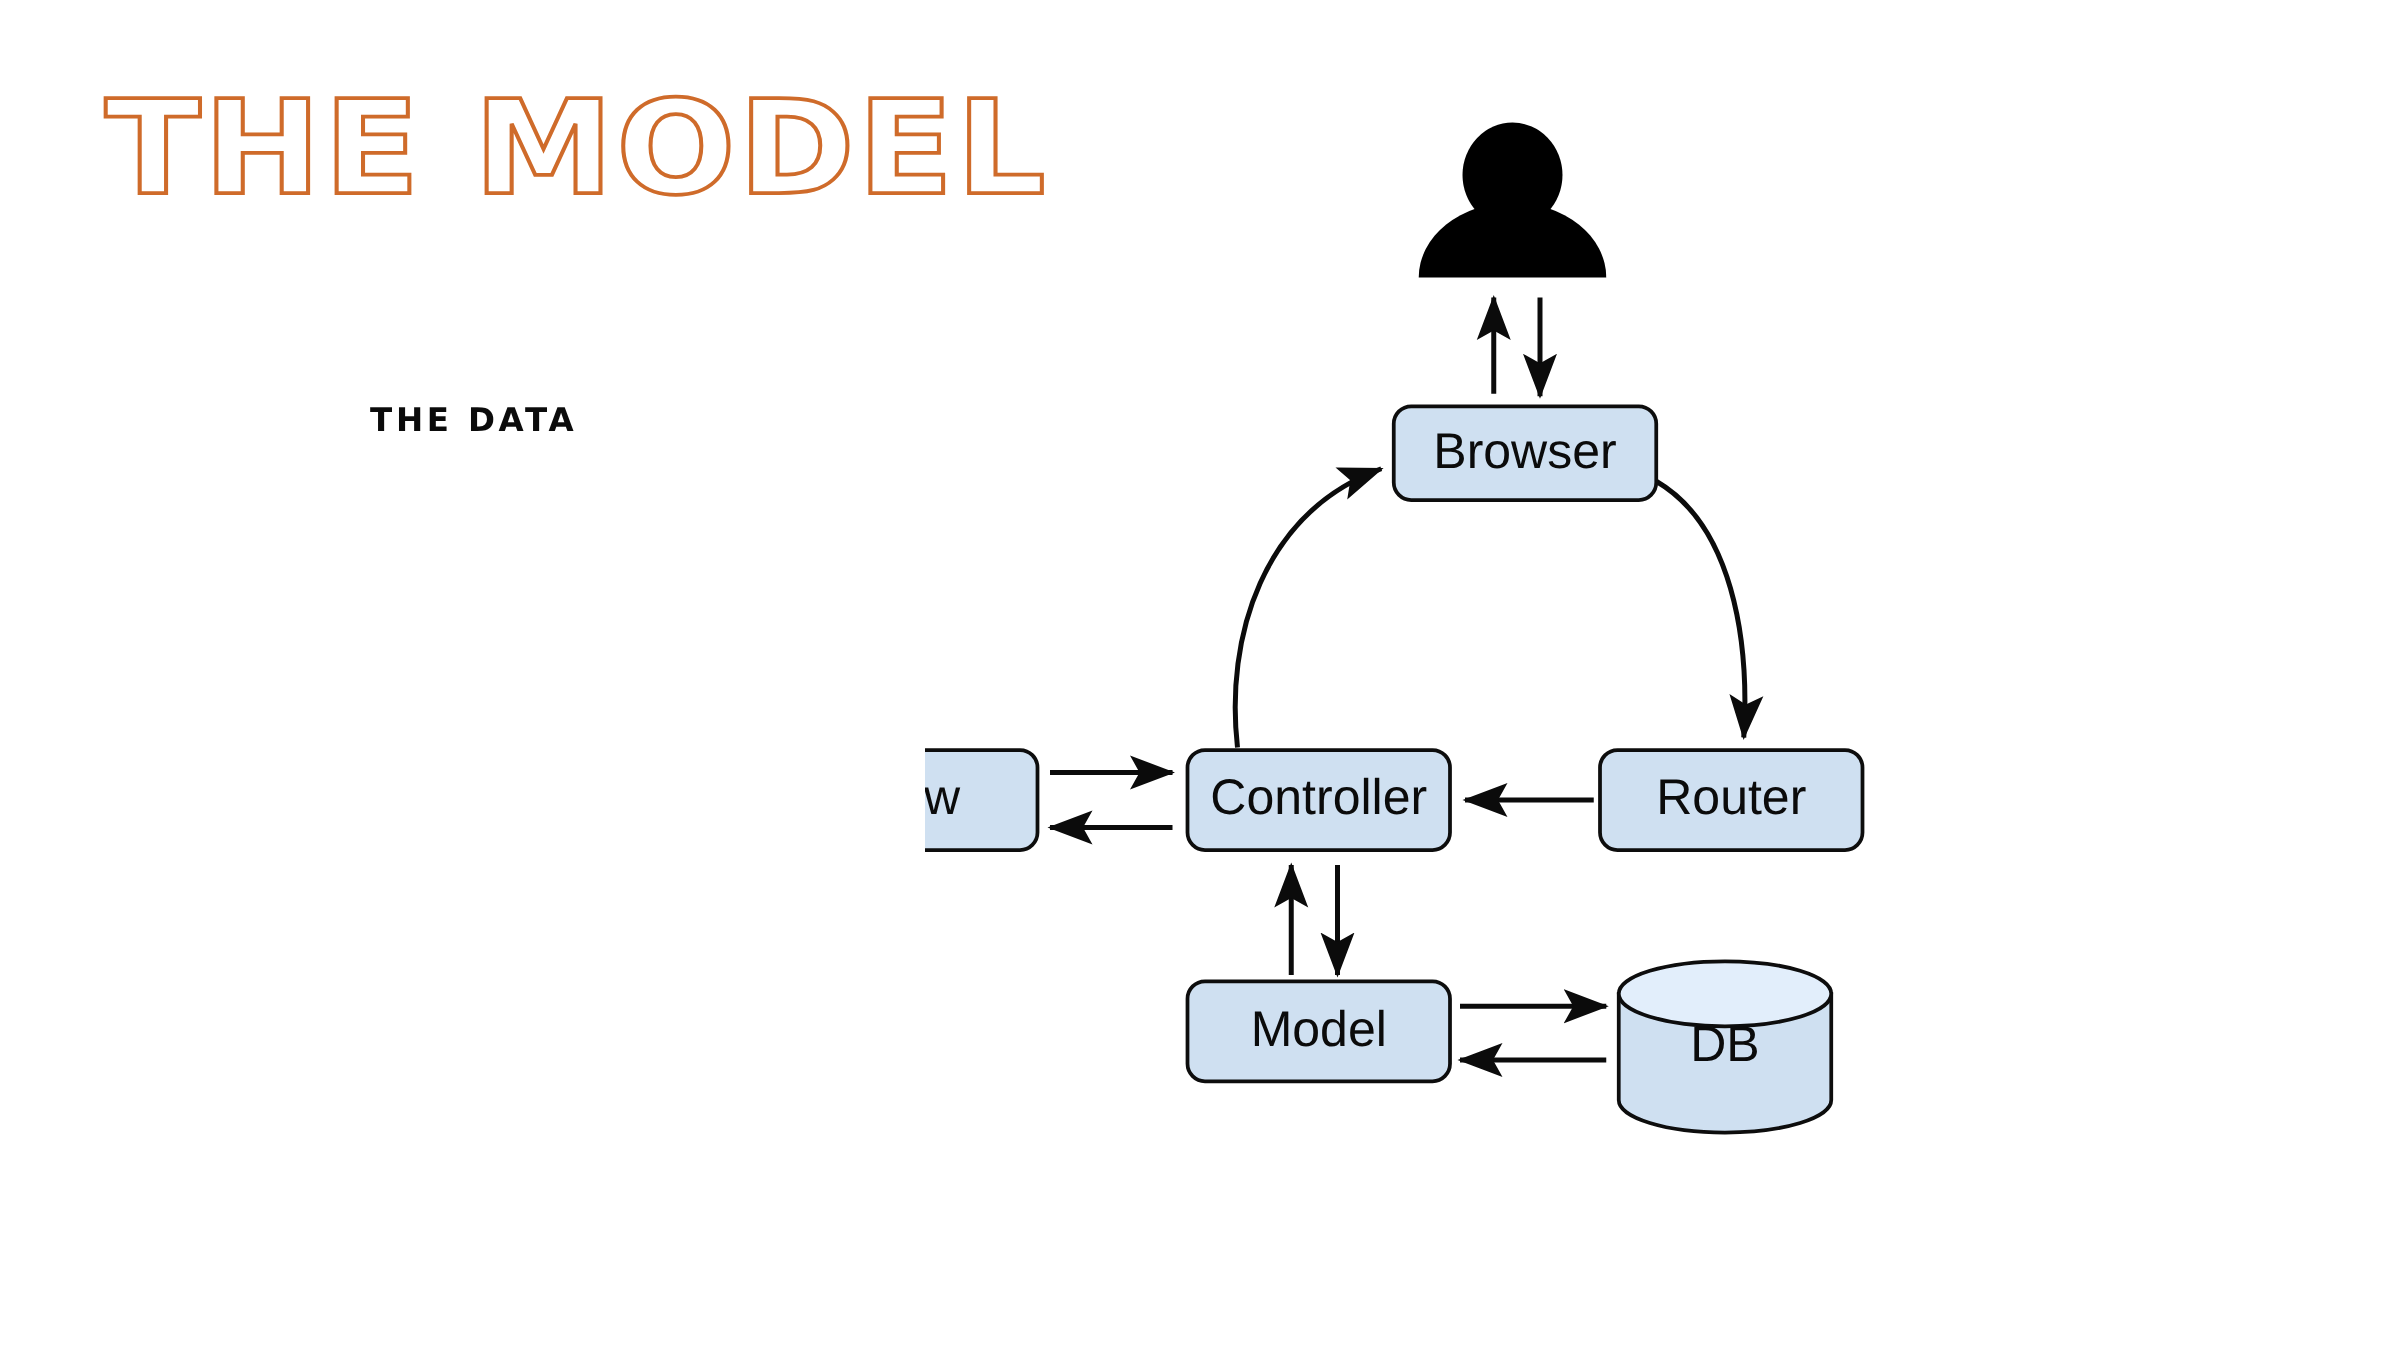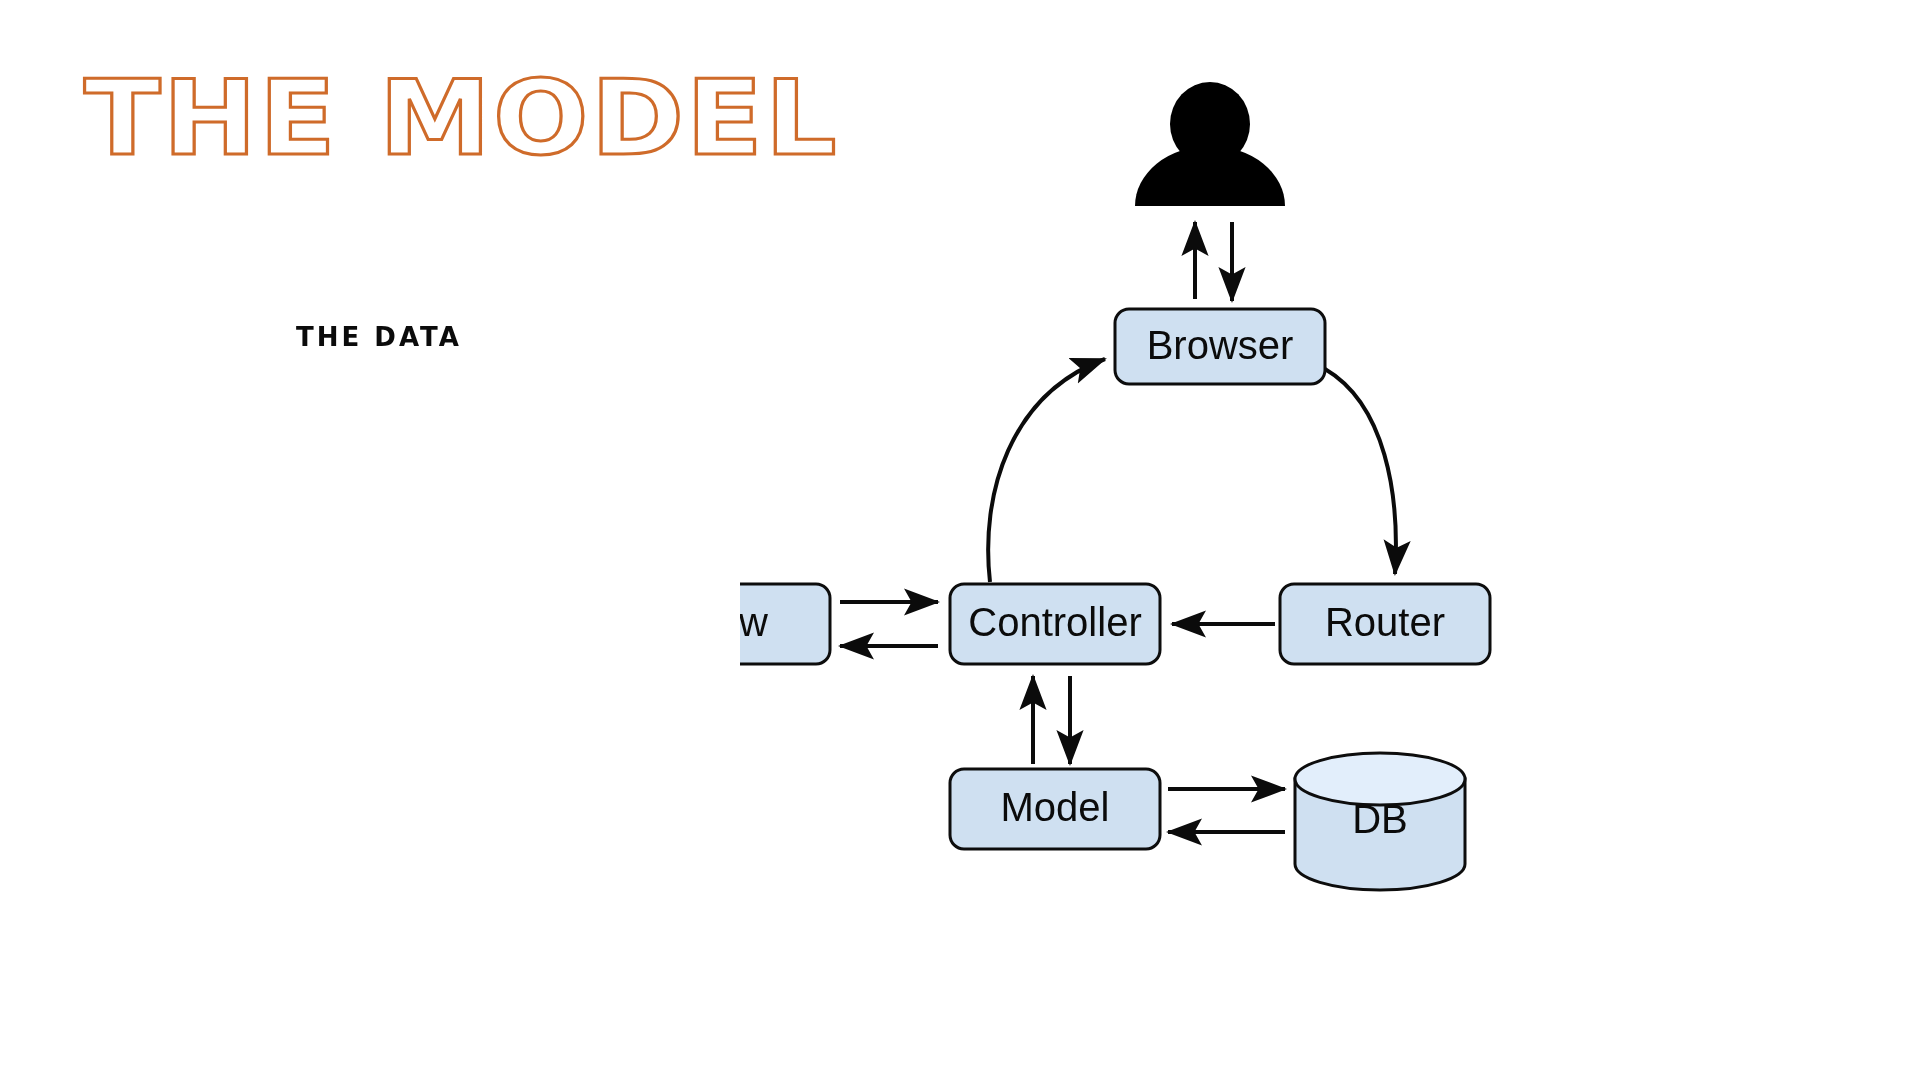--- a/index.html
+++ b/index.html
@@ -55,21 +55,21 @@
     font-size: 26px;
     letter-spacing: 3px;
     color: #0b0b0b;
     white-space: nowrap;
   }
 
   
   #diagram {
     position: absolute;
     left: 740px;
-    top: 74px;
+    top: 90px;
     width: 1140px;
     height: 900px;
   }
   #diagram svg {
     display: block;
     width: 1140px;
     height: 900px;
   }
 
   .node-box {

